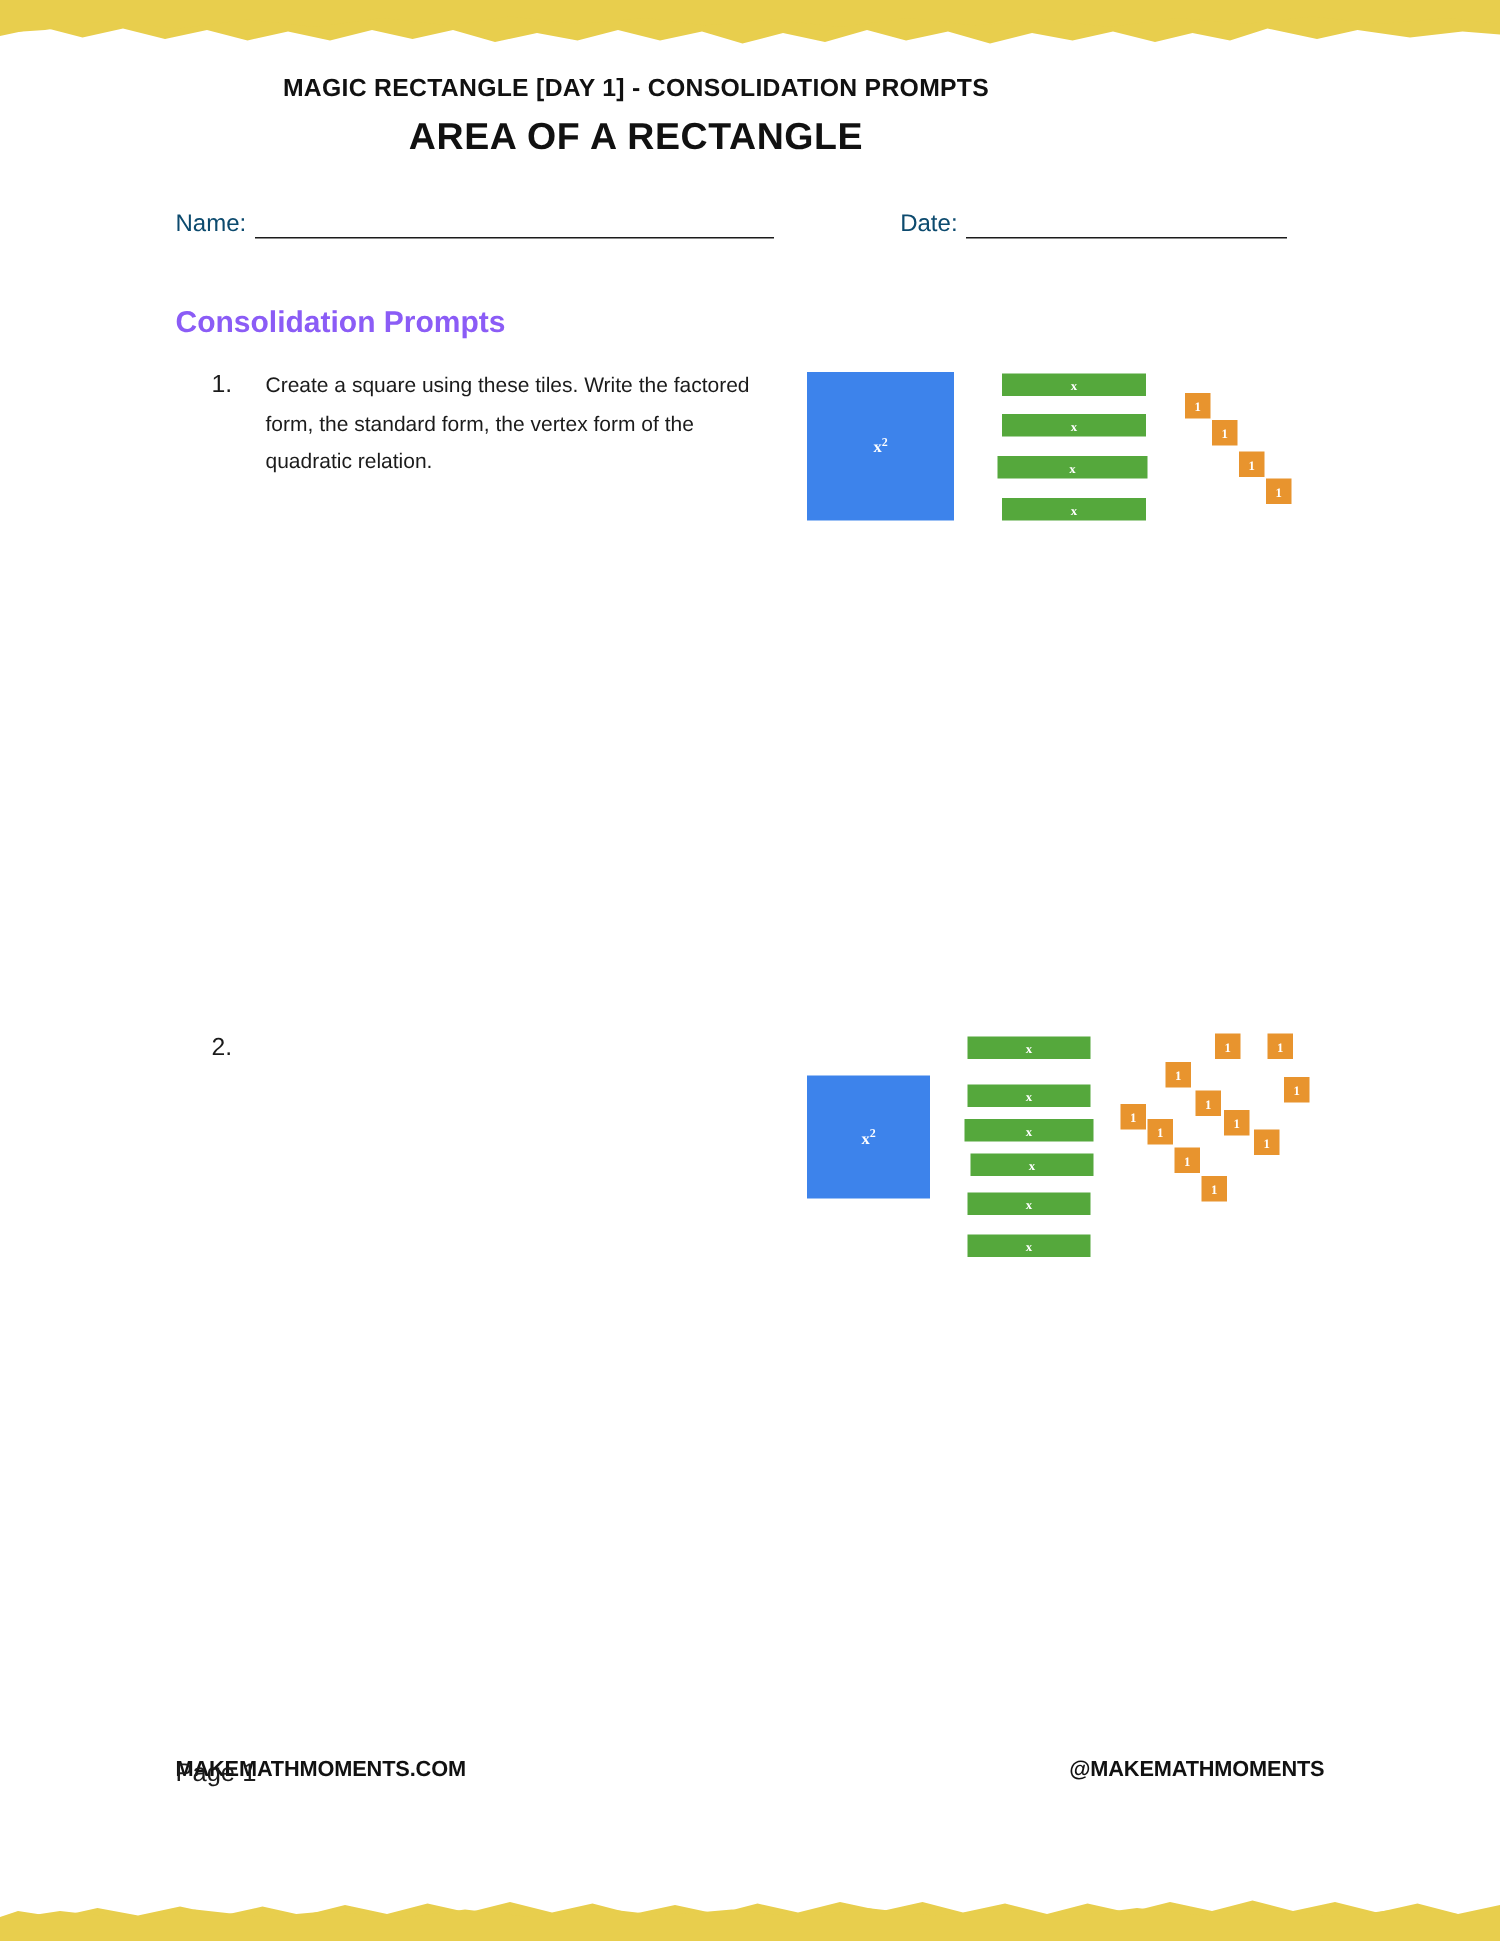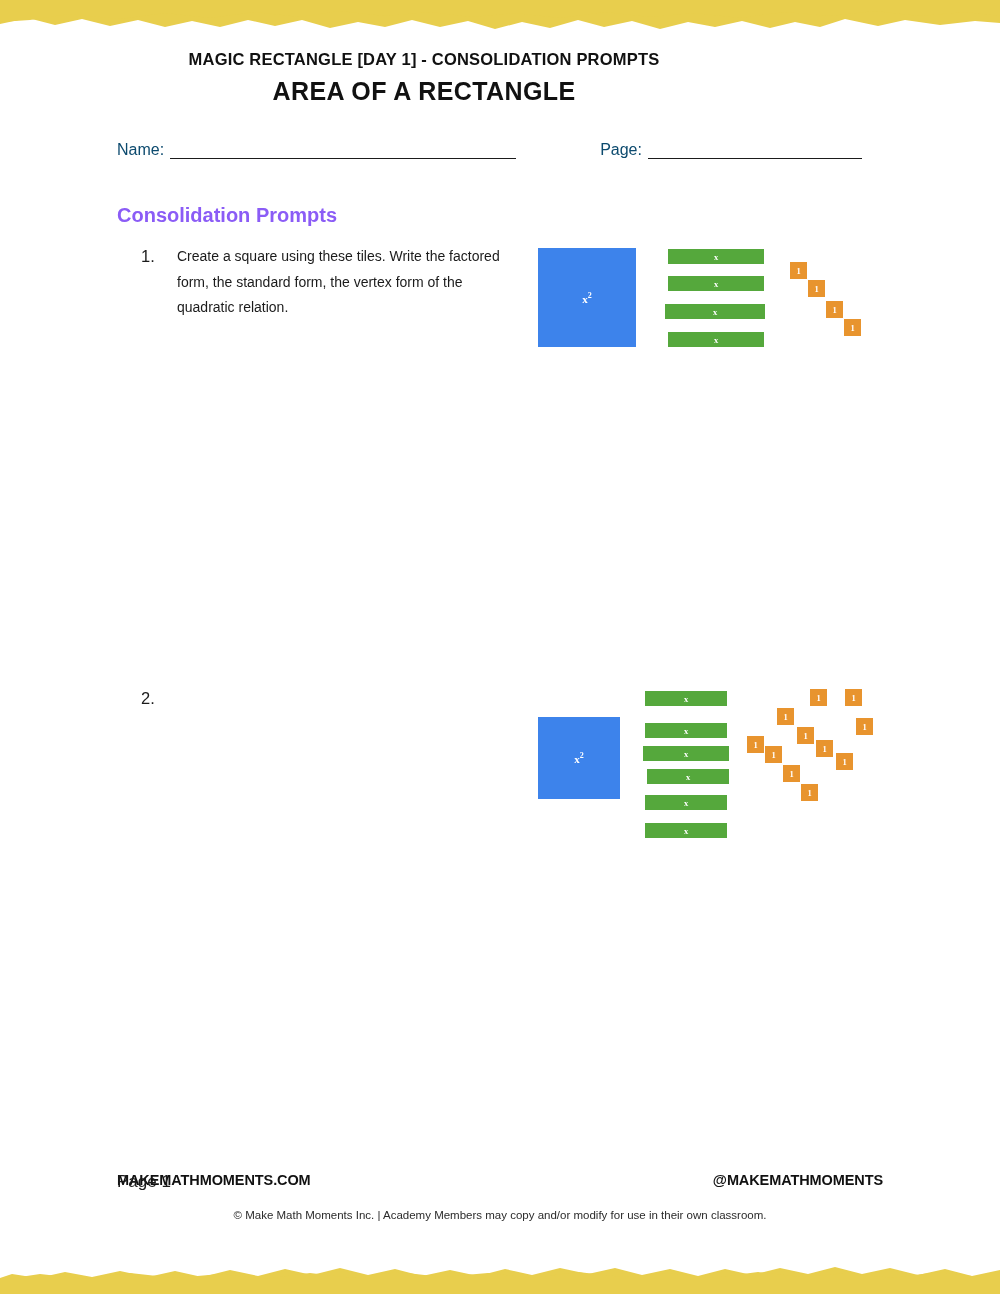--- a/index.html
+++ b/index.html
@@ -210,21 +210,21 @@
   <div class="eyebrow">MAGIC RECTANGLE [DAY 1] - CONSOLIDATION PROMPTS</div>
   <div class="main-title">AREA OF A RECTANGLE</div>
 </div>
 
 <div class="idrow">
   <div class="field">
     <span class="field-label">Name:</span>
     <span class="rule rule-name"></span>
   </div>
   <div class="field field-date">
-    <span class="field-label">Page:</span>
+    <span class="field-label">Date:</span>
     <span class="rule rule-date"></span>
   </div>
 </div>
 
 <div class="section-title">Consolidation Prompts</div>
 
 <div class="prompt prompt-1">
   <div class="prompt-num">1.</div>
   <div class="prompt-text">Create a square using these tiles. Write the factored form, the standard form, the vertex form of the quadratic relation.</div>
 </div>
@@ -319,21 +319,20 @@
       <span class="tile-one-label">1</span>
     </div>
   </div>
 
 <div class="footer">
   <div class="footer-row">
     <div class="footer-left"><span class="b">MAKE</span><span class="n">MATH</span><span class="b">MOMENTS</span><span class="n">.COM</span></div>
     <div class="footer-center">Page 1</div>
     <div class="footer-right"><span class="b">@</span><span class="b">MAKE</span><span class="n">MATH</span><span class="b">MOMENTS</span></div>
   </div>
-  <div class="footer-note">© Make Math Moments Inc. | Academy Members may copy and/or modify for use in their own classroom.</div>
 </div>
 
 <svg class="brush brush-bottom" viewBox="0 0 1000 44" preserveAspectRatio="none">
   <path fill="#e8ce4d" d="M0,44 H1000 V20 L972,26 L945,19 L918,25 L890,18 L862,24
     L835,17 L808,24 L780,18 L752,25 L725,19 L698,26 L670,19 L642,25 L615,18
     L588,24 L560,18 L532,25 L505,19 L478,26 L450,20 L422,26 L395,19 L368,25
     L340,18 L312,25 L285,19 L258,26 L230,20 L202,27 L175,21 L148,27 L120,21
     L92,27 L65,22 L38,28 L12,24 L0,28 Z"></path>
   <path fill="#e8ce4d" d="M0,30 L40,24 L85,29 L130,23 L175,28 L220,24 L265,29
     L310,23 L352,28 L398,22 L442,27 L488,23 L532,28 L578,22 L622,27 L668,23

